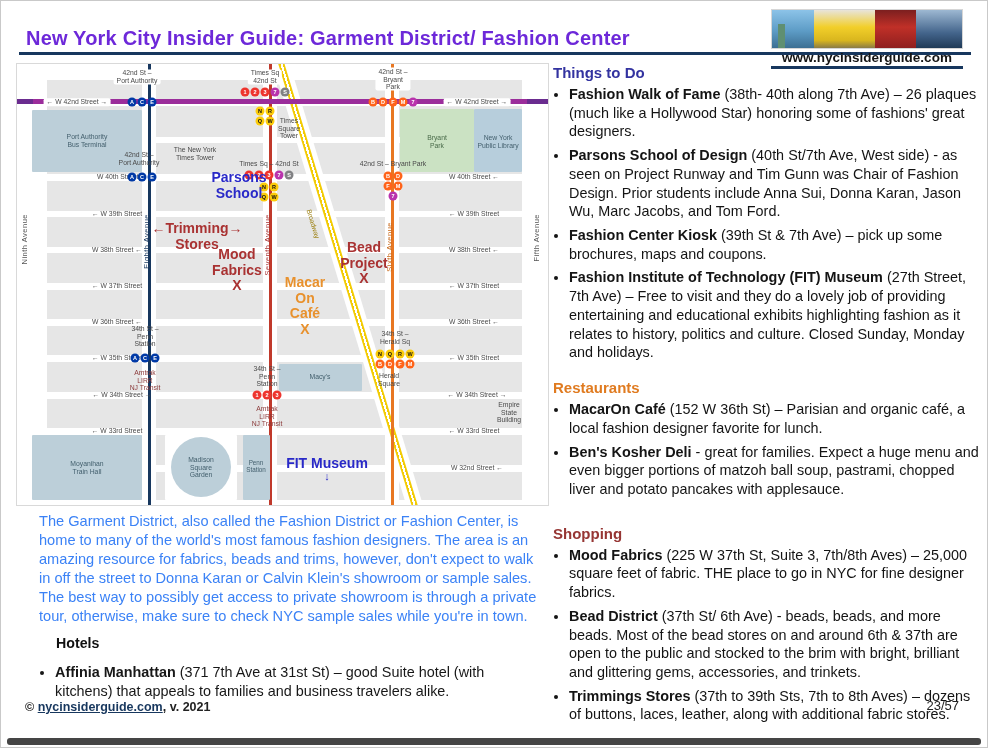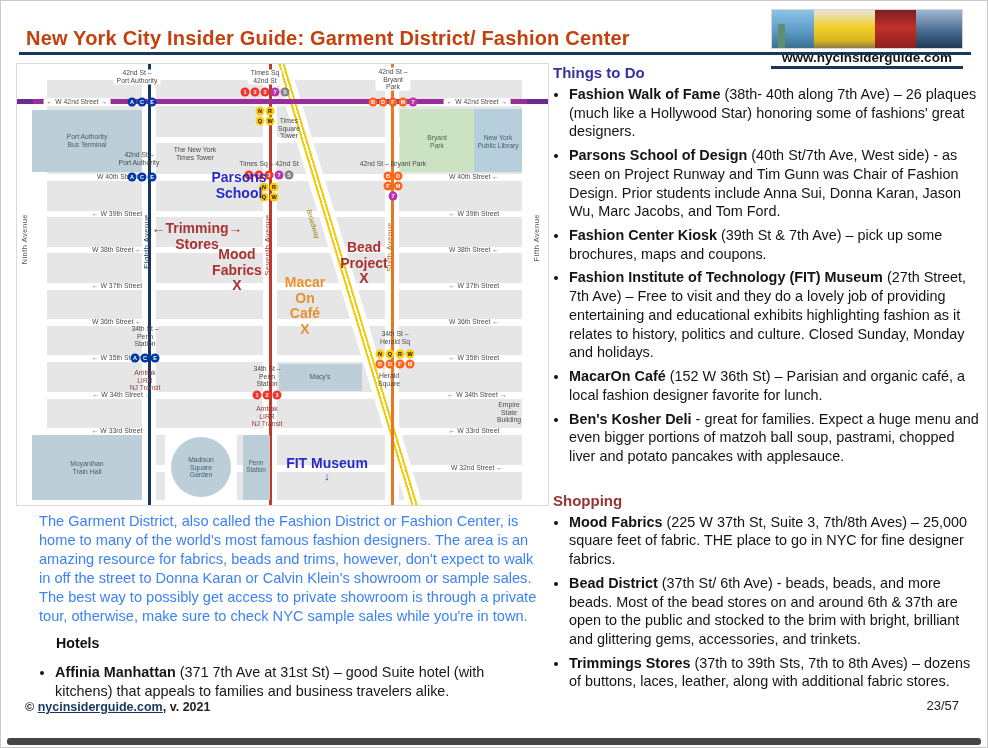--- a/index.html
+++ b/index.html
@@ -3,21 +3,21 @@
 <meta charset="utf-8">
 <style>
   * { margin:0; padding:0; box-sizing:border-box; }
   html,body { background:#e9e9e9; font-family:"Liberation Sans", sans-serif; }
   .canvas { position:relative; width:988px; height:748px; background:#fff; overflow:hidden;
             border:1px solid #c9c9c9; box-shadow:2px 2px 4px rgba(0,0,0,.25); }
   .bottom-bar { position:absolute; left:6px; right:6px; bottom:2px; height:7px; background:#454545; border-radius:3px; }
 
   
   .header { position:absolute; left:18px; top:12px; width:952px; height:42px; border-bottom:3px solid #17375E; }
-  .title { position:absolute; left:7px; top:14px; font-size:20px; font-weight:bold; color:#c2410c; letter-spacing:.2px; }
+  .title { position:absolute; left:7px; top:14px; font-size:20px; font-weight:bold; color:#6d28d9; letter-spacing:.2px; }
   .logo { position:absolute; right:8px; top:-4px; width:192px; height:40px; display:flex; overflow:hidden; border:1px solid #d6d6d6; }
   .logo .t1 { flex:1.1; background:linear-gradient(180deg,#8cc3e8 0%,#5d9cc6 55%,#3c6f93 100%); position:relative; }
   .logo .t1:after { content:""; position:absolute; left:6px; bottom:0; width:7px; height:24px; background:#5f8f72; }
   .logo .t2 { flex:1.6; background:linear-gradient(180deg,#e8e4da 0%,#f2cf2a 45%,#d9b61e 80%,#8a7b45 100%); }
   .logo .t3 { flex:1.1; background:linear-gradient(180deg,#7c1f1f 0%,#c03028 45%,#8f1f1f 100%); }
   .logo .t4 { flex:1.2; background:linear-gradient(180deg,#9db8d2 0%,#44658c 60%,#1f3a57 100%); }
   .site-url { position:absolute; right:8px; top:37px; width:192px; text-align:center; font-size:13.5px; font-weight:bold;
               color:#141414; border-bottom:3px solid #17375E; padding-bottom:1px; }
 
   
@@ -297,20 +297,21 @@
 
   <div class="rcol">
     <div class="sec-h h-things">Things to Do</div>
     <ul class="blist">
       <li><span class="b">Fashion Walk of Fame</span><span> (38th- 40th along 7th Ave) – 26 plaques (much like a Hollywood Star) honoring some of fashions' great designers.</span></li>
       <li><span class="b">Parsons School of Design</span><span> (40th St/7th Ave, West side) - as seen on Project Runway and Tim Gunn was Chair of Fashion Design. Prior students include Anna Sui, Donna Karan, Jason Wu, Marc Jacobs, and Tom Ford.</span></li>
       <li><span class="b">Fashion Center Kiosk</span><span> (39th St &amp; 7th Ave) – pick up some brochures, maps and coupons.</span></li>
       <li><span class="b">Fashion Institute of Technology (FIT) Museum</span><span> (27th Street, 7th Ave) – Free to visit and they do a lovely job of providing entertaining and educational exhibits highlighting fashion as it relates to history, politics and culture. Closed Sunday, Monday and holidays.</span></li>
     </ul>
 
+    <div class="sec-h h-rest">Restaurants</div>
     <ul class="blist">
       <li><span class="b">MacarOn Café</span><span> (152 W 36th St) – Parisian and organic café, a local fashion designer favorite for lunch.</span></li>
       <li><span class="b">Ben's Kosher Deli</span><span> - great for families. Expect a huge menu and even bigger portions of matzoh ball soup, pastrami, chopped liver and potato pancakes with applesauce.</span></li>
     </ul>
 
     <div class="sec-h h-shop">Shopping</div>
     <ul class="blist">
       <li><span class="b">Mood Fabrics</span><span> (225 W 37th St, Suite 3, 7th/8th Aves) – 25,000 square feet of fabric. THE place to go in NYC for fine designer fabrics.</span></li>
       <li><span class="b">Bead District</span><span> (37th St/ 6th Ave) - beads, beads, and more beads. Most of the bead stores on and around 6th &amp; 37th are open to the public and stocked to the brim with bright, brilliant and glittering gems, accessories, and trinkets.</span></li>
       <li><span class="b">Trimmings Stores</span><span> (37th to 39th Sts, 7th to 8th Aves) – dozens of buttons, laces, leather, along with additional fabric stores.</span></li>

